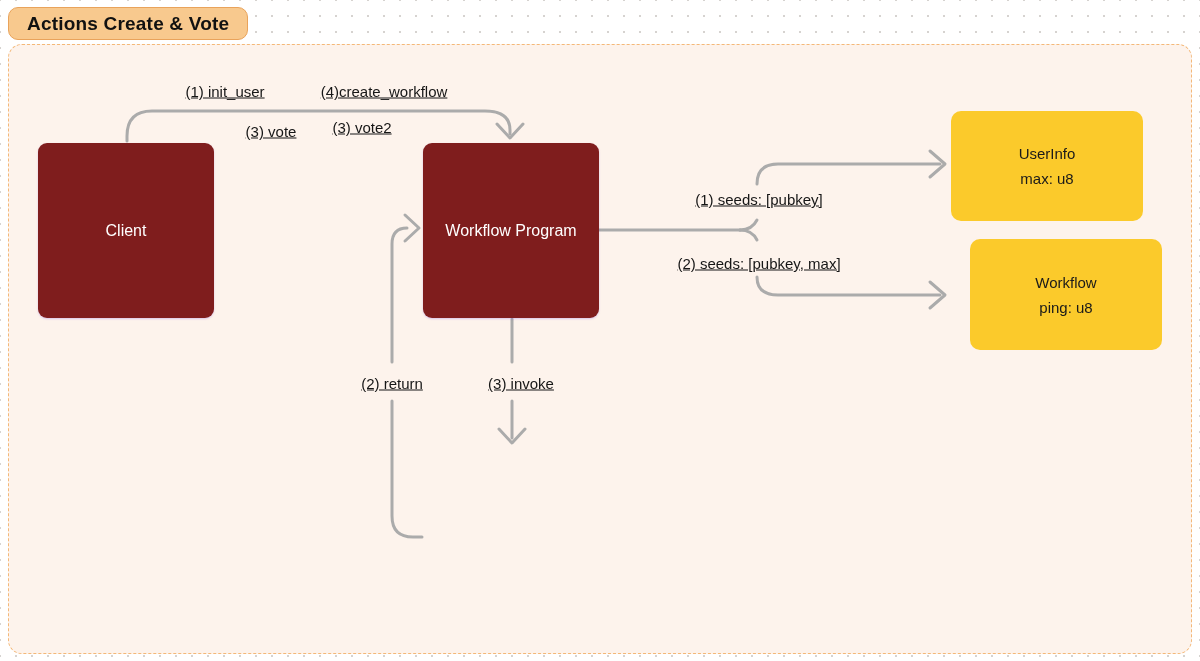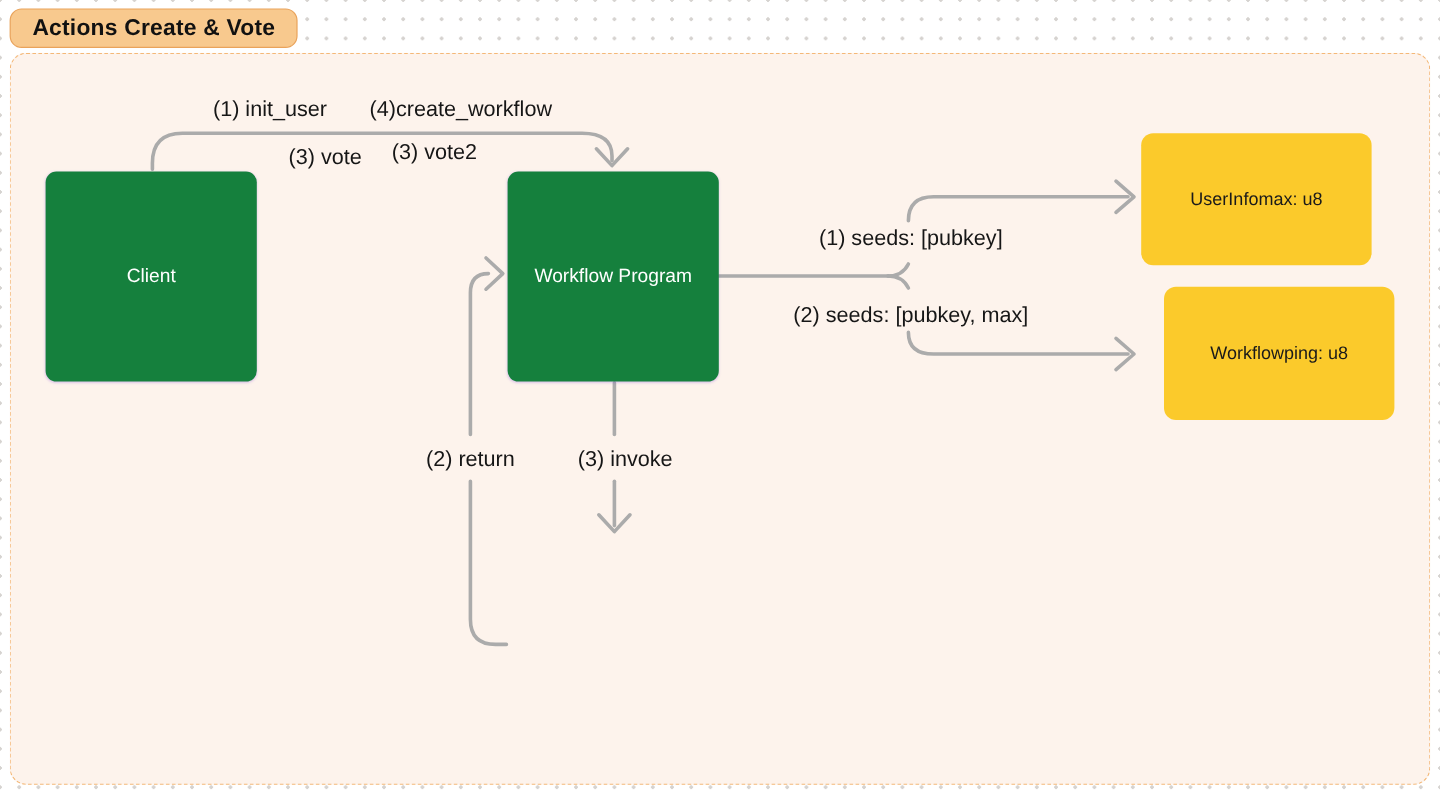--- a/index.html
+++ b/index.html
@@ -28,34 +28,34 @@
     box-sizing:border-box;
     background:#fdf3ec;
     border:1.6px dashed #f4b878;border-radius:14px;
   }
 
   .node{
     position:absolute;display:flex;align-items:center;justify-content:center;
     text-align:center;box-sizing:border-box;
   }
   .node.purple{
-    background:#15803d;border-radius:9px;
+    background:#7f1d1d;border-radius:9px;
     color:#ffffff;font-size:16px;
     width:176px;height:175px;
     box-shadow:0 1px 2px rgba(120,60,220,0.25);
   }
   .node.yellow{
     background:#fbca2b;border-radius:10px;
     color:#1a1a1a;font-size:15px;line-height:25px;
-    width:192px;flex-direction:row;
+    width:192px;flex-direction:column;
   }
 
   .edge-label{
     position:absolute;transform:translate(-50%,-50%);
-    font-size:18px;color:#161616;white-space:nowrap;
+    font-size:15px;color:#161616;white-space:nowrap;text-decoration:underline;
   }
 
   svg.wires{position:absolute;left:0;top:0;pointer-events:none;}
   svg.wires path{fill:none;stroke:#ababab;stroke-width:3;stroke-linecap:round;stroke-linejoin:round;}
 </style>
 </head>
 <body>
 
 <div class="canvas">
 

